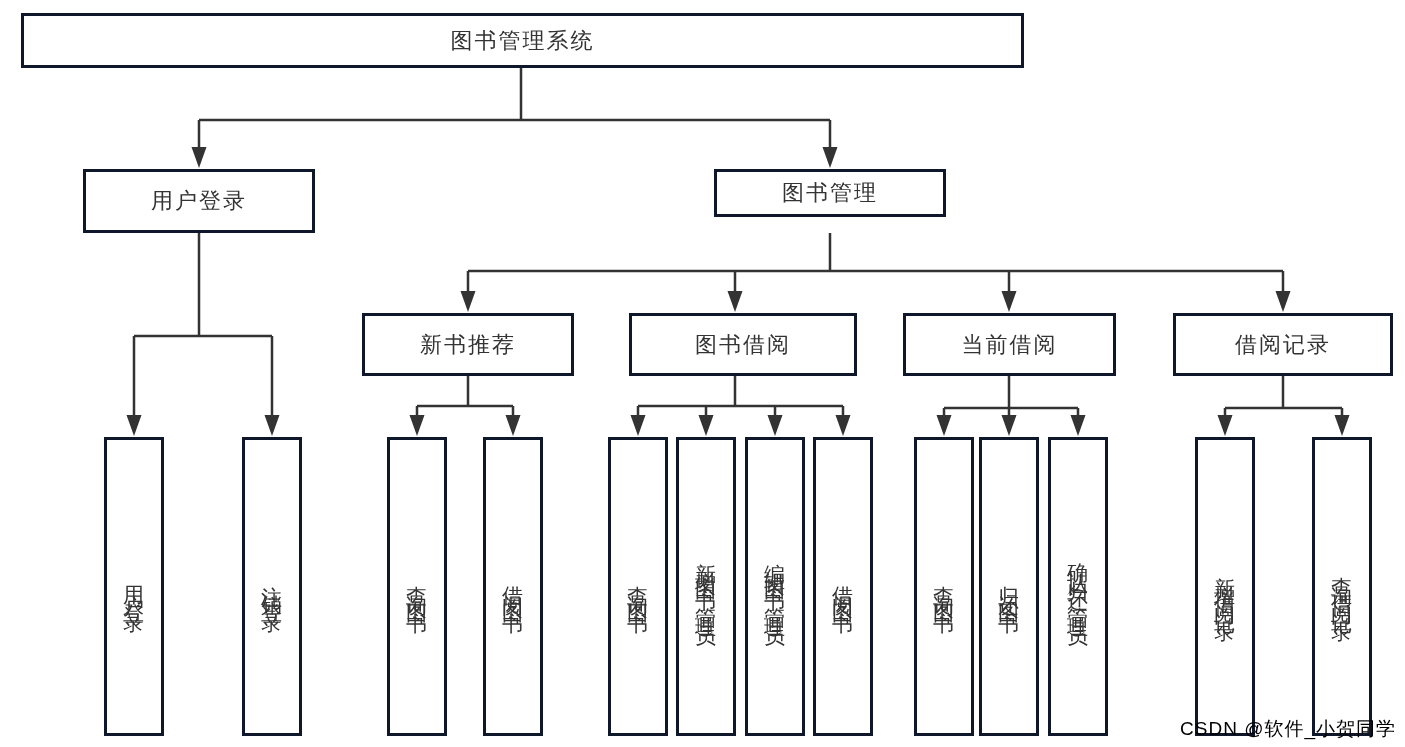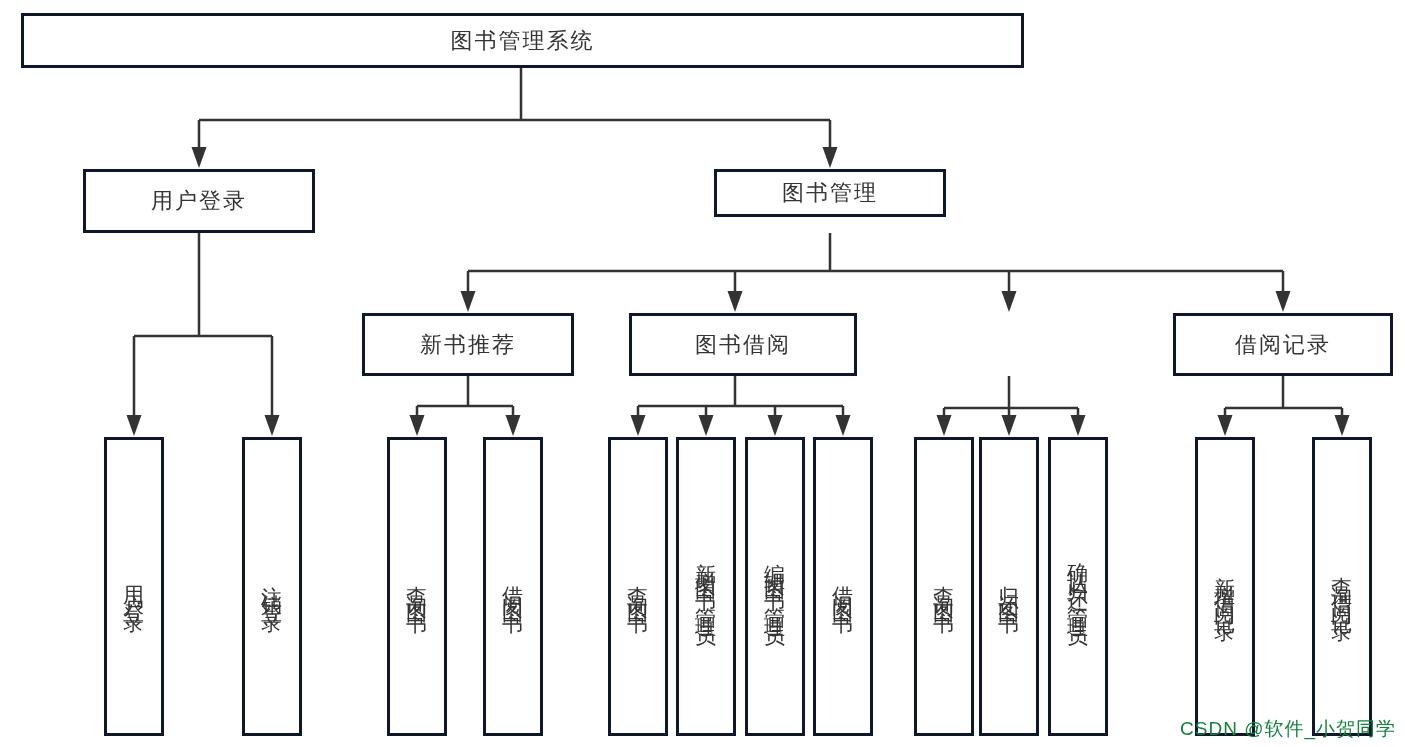--- a/index.html
+++ b/index.html
@@ -43,21 +43,21 @@
     letter-spacing: 9px;
     line-height: 1;
     padding: 4px 0;
   }
   #watermark {
     position: absolute;
     top: 716px;
     right: 9px;
     font-size: 19px;
     letter-spacing: 1px;
-    color: #15803d;
+    color: #000000;
     z-index: 3;
     white-space: nowrap;
   }
 </style>
 </head>
 <body>
 
 <div id="stage">
 
   <svg id="connectors" width="1405" height="747" viewBox="0 0 1405 747" xmlns="http://www.w3.org/2000/svg">
@@ -100,20 +100,21 @@
     </g>
   </svg>
 
   <div class="node" style="left:21px; top:13px; width:1003px; height:55px">图书管理系统</div>
 
   <div class="node" style="left:83px; top:169px; width:232px; height:64px">用户登录</div>
   <div class="node" style="left:714px; top:169px; width:232px; height:48px">图书管理</div>
 
   <div class="node" style="left:362px; top:313px; width:212px; height:63px">新书推荐</div>
   <div class="node" style="left:629px; top:313px; width:228px; height:63px">图书借阅</div>
+  <div class="node" style="left:903px; top:313px; width:213px; height:63px">当前借阅</div>
   <div class="node" style="left:1173px; top:313px; width:220px; height:63px">借阅记录</div>
 
   <div class="node v" style="left:104px; top:437px; width:60px; height:299px">用户登录</div>
   <div class="node v" style="left:242px; top:437px; width:60px; height:299px">注销登录</div>
 
   <div class="node v" style="left:387px; top:437px; width:60px; height:299px">查询图书</div>
   <div class="node v" style="left:483px; top:437px; width:60px; height:299px">借阅图书</div>
 
   <div class="node v" style="left:608px; top:437px; width:60px; height:299px">查询图书</div>
   <div class="node v" style="left:676px; top:437px; width:60px; height:299px">新增图书（管理员）</div>

